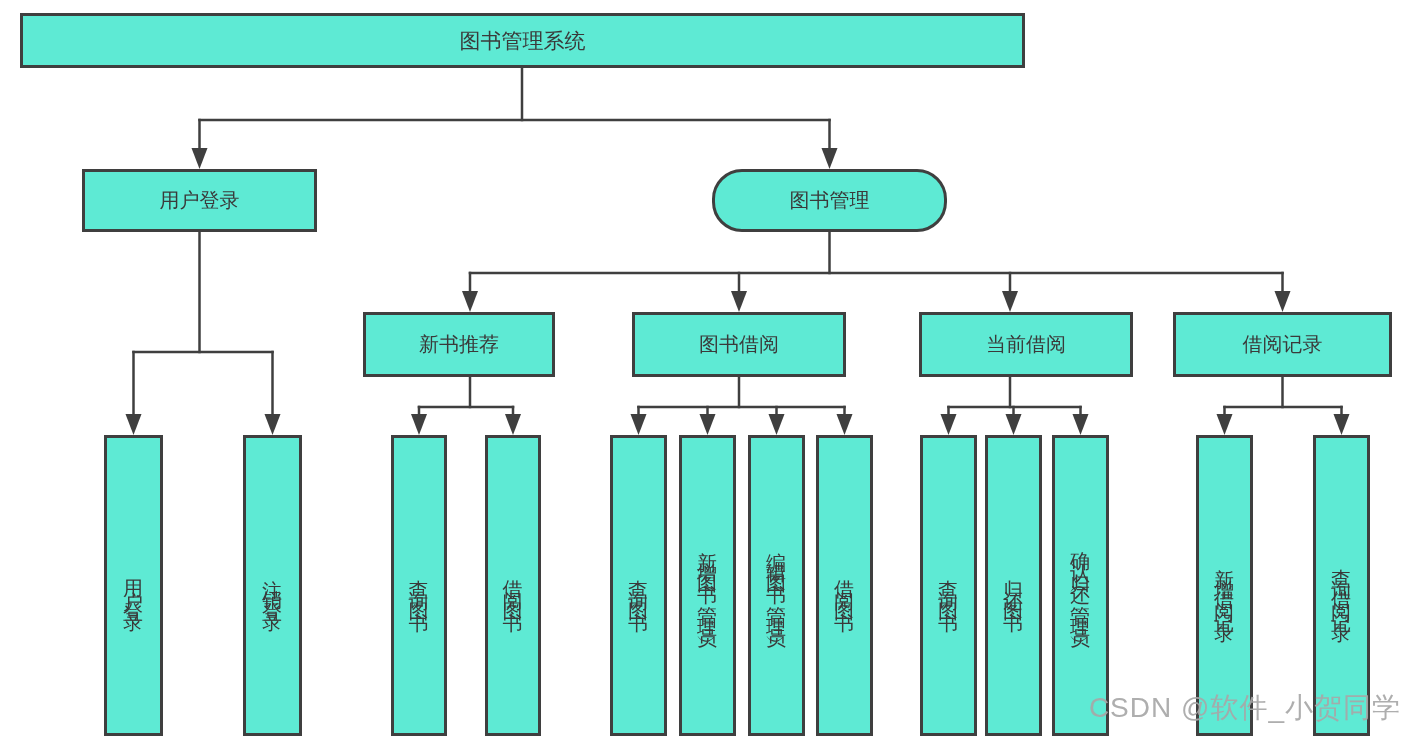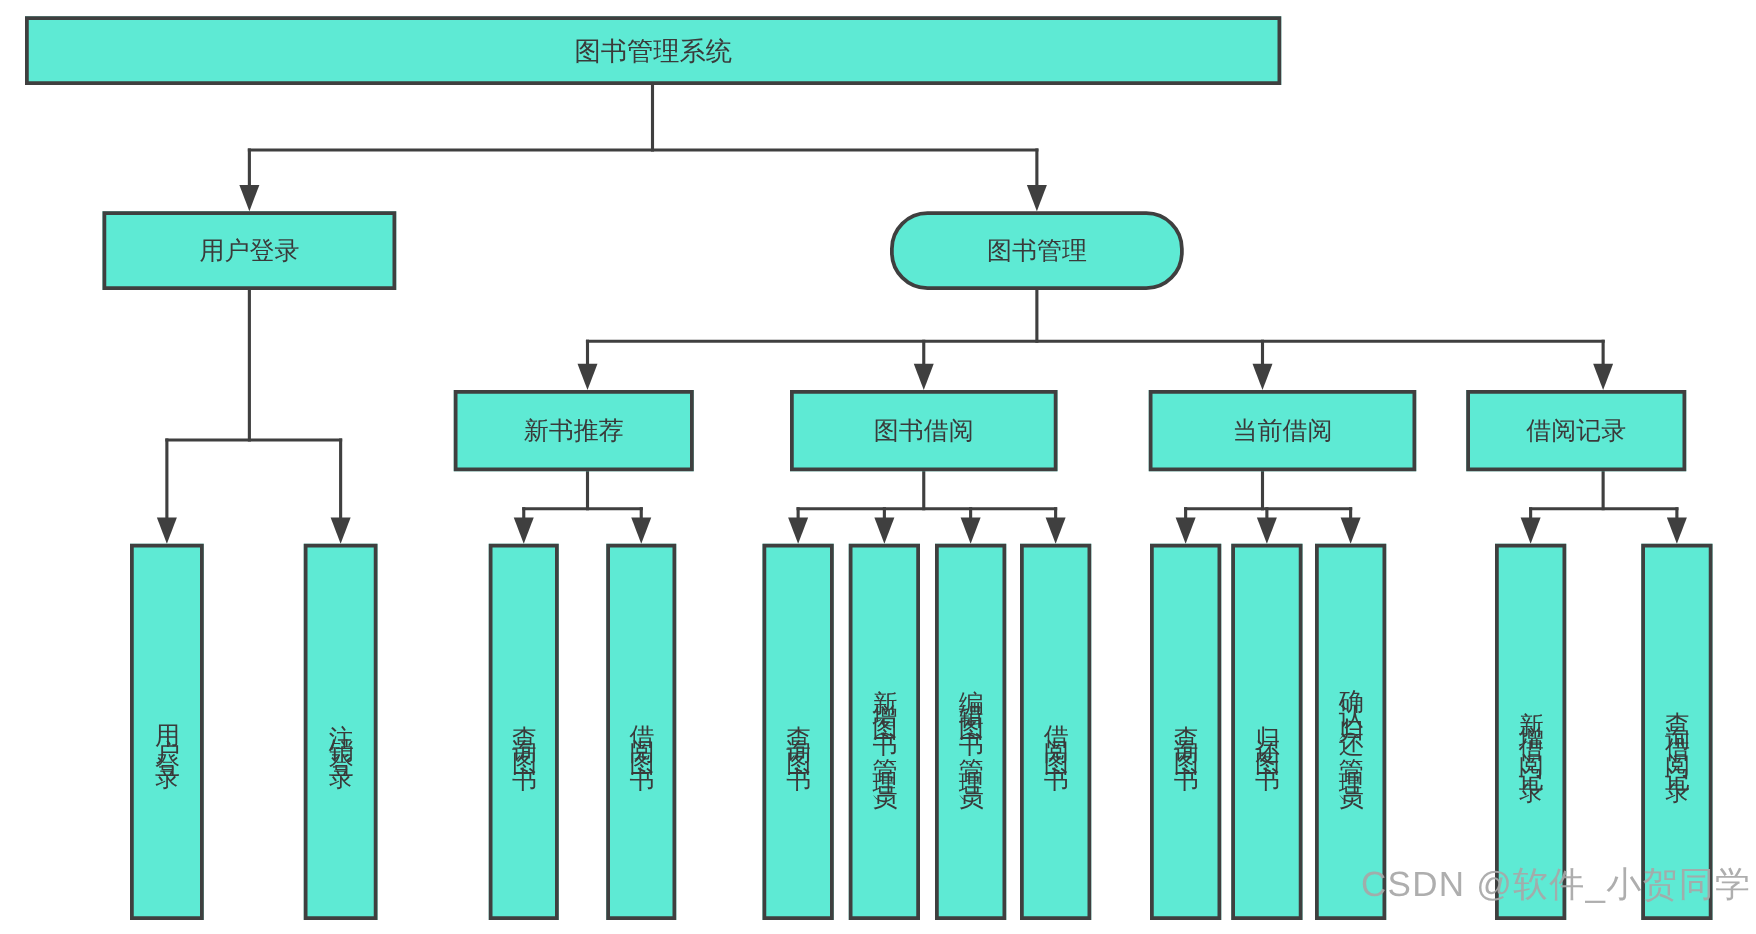--- a/index.html
+++ b/index.html
@@ -139,21 +139,21 @@
 
   <div class="box hbox" style="left:363px; top:312px; width:192px; height:65px;">
     <span>新书推荐</span>
   </div>
   <div class="box hbox" style="left:632px; top:312px; width:214px; height:65px;">
     <span>图书借阅</span>
   </div>
   <div class="box hbox" style="left:903px; top:312px; width:214px; height:65px;margin-left:16px;">
     <span>当前借阅</span>
   </div>
-  <div class="box hbox" style="left:1173px; top:312px; width:176px; height:65px;">
+  <div class="box hbox" style="left:1173px; top:312px; width:219px; height:65px;">
     <span>借阅记录</span>
   </div>
 
   <div class="box vbox" style="left:104px; width:59px;">
     <span class="vtext">用户登录</span>
   </div>
   <div class="box vbox" style="left:243px; width:59px;">
     <span class="vtext">注销登录</span>
   </div>
   <div class="box vbox" style="left:391px; width:56px;">

